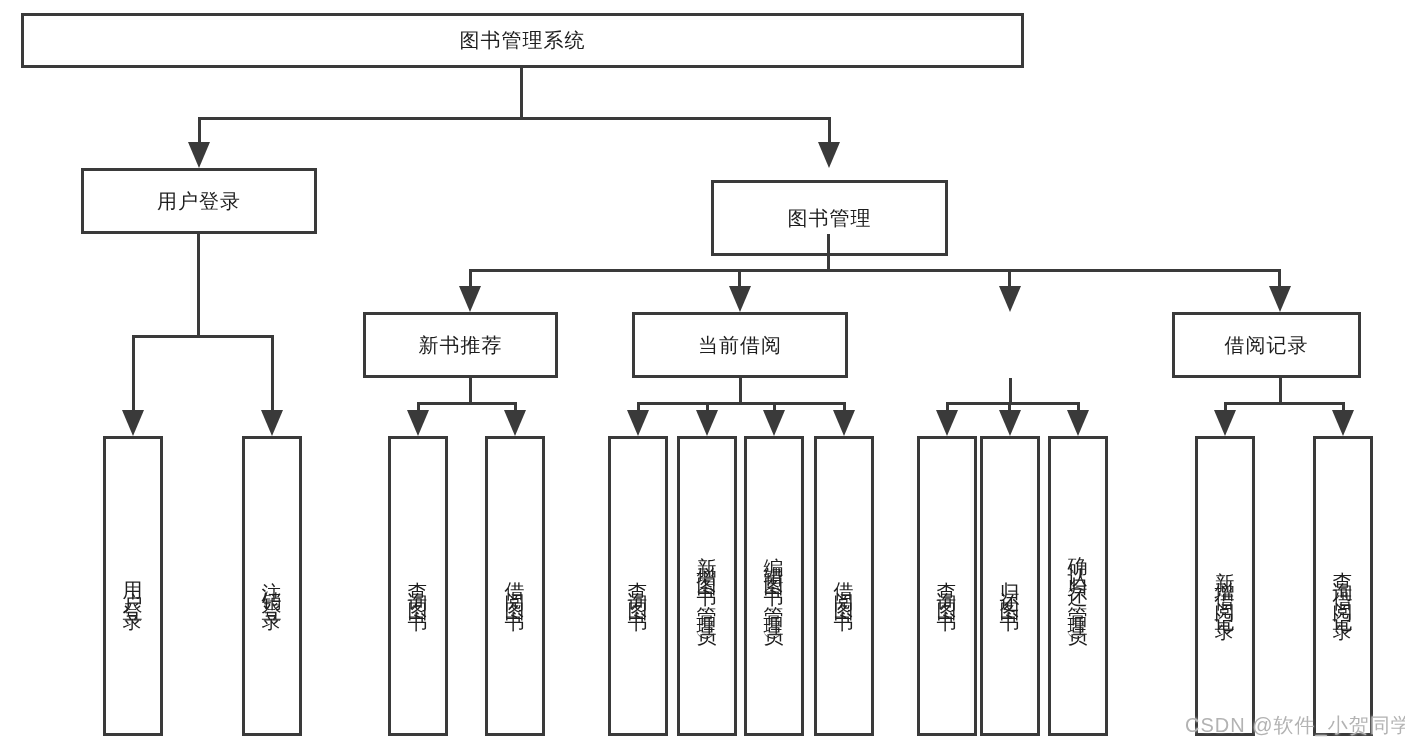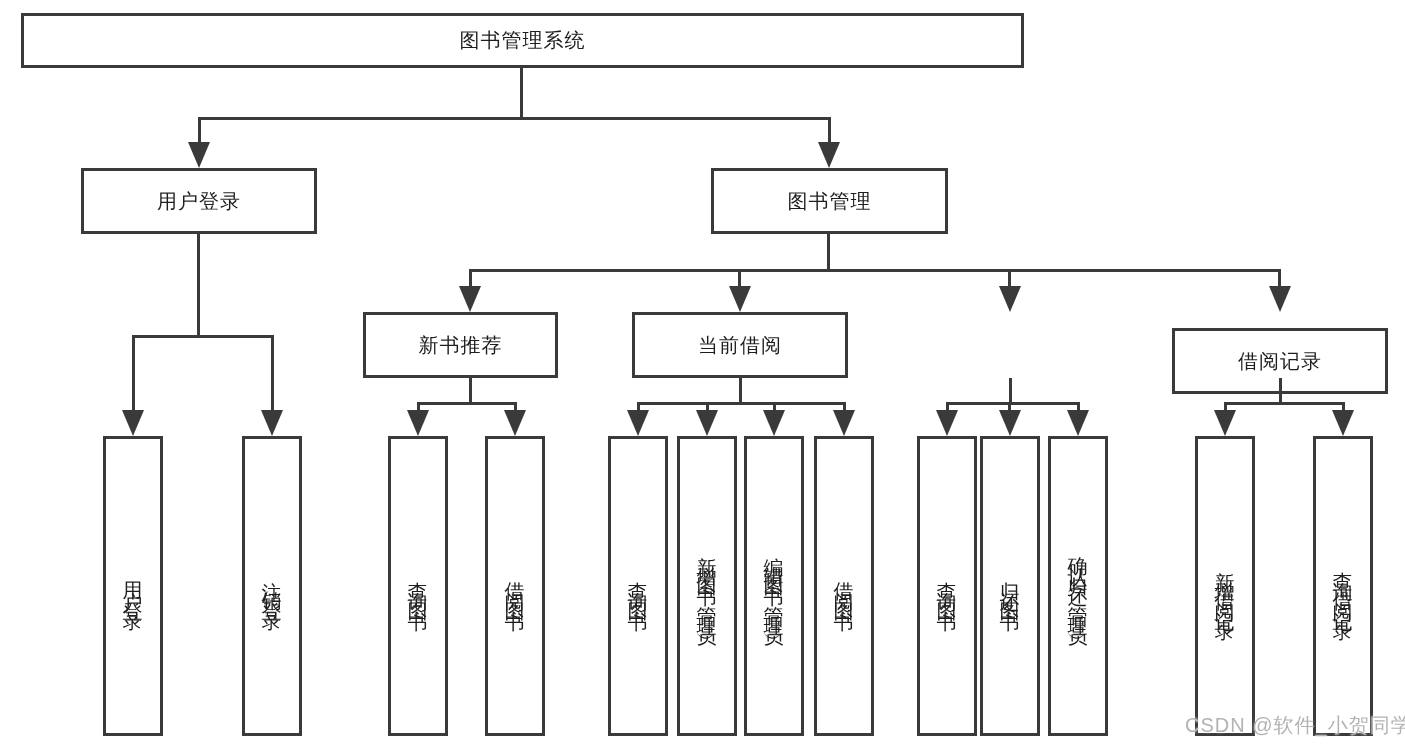--- a/index.html
+++ b/index.html
@@ -54,21 +54,21 @@
   <div class="box" style="left:21px;top:13px;width:1003px;height:55px">图书管理系统</div>
 
   <div class="vline" style="left:520px;top:67px;height:53px"></div>
   <div class="hline" style="left:198px;top:117px;width:633px"></div>
   <div class="vline" style="left:198px;top:120px;height:26px"></div>
   <div class="arrow" style="left:188px;top:142px"></div>
   <div class="vline" style="left:828px;top:120px;height:26px"></div>
   <div class="arrow" style="left:818px;top:142px"></div>
 
   <div class="box" style="left:81px;top:168px;width:236px;height:66px">用户登录</div>
-  <div class="box" style="left:711px;top:168px;width:237px;height:66px">图书管理</div>
+  <div class="box" style="left:711px;top:180px;width:237px;height:76px">图书管理</div>
 
   <div class="vline" style="left:197px;top:234px;height:103px"></div>
   <div class="hline" style="left:132px;top:335px;width:142px"></div>
   <div class="vline" style="left:132px;top:338px;height:74px"></div>
   <div class="arrow" style="left:122px;top:410px"></div>
   <div class="vline" style="left:271px;top:338px;height:74px"></div>
   <div class="arrow" style="left:261px;top:410px"></div>
 
   <div class="vline" style="left:827px;top:234px;height:38px"></div>
   <div class="hline" style="left:469px;top:269px;width:812px"></div>
@@ -76,21 +76,21 @@
   <div class="arrow" style="left:459px;top:286px"></div>
   <div class="vline" style="left:738px;top:272px;height:16px"></div>
   <div class="arrow" style="left:729px;top:286px"></div>
   <div class="vline" style="left:1008px;top:272px;height:16px"></div>
   <div class="arrow" style="left:999px;top:286px"></div>
   <div class="vline" style="left:1278px;top:272px;height:16px"></div>
   <div class="arrow" style="left:1269px;top:286px"></div>
 
   <div class="box" style="left:363px;top:312px;width:195px;height:66px">新书推荐</div>
   <div class="box" style="left:632px;top:312px;width:216px;height:66px">当前借阅</div>
-  <div class="box" style="left:1172px;top:328px;width:216px;height:66px">借阅记录</div>
+  <div class="box" style="left:1172px;top:312px;width:189px;height:66px">借阅记录</div>
 
   <div class="vline" style="left:469px;top:378px;height:27px"></div>
   <div class="hline" style="left:417px;top:402px;width:100px"></div>
   <div class="vline" style="left:417px;top:405px;height:8px"></div>
   <div class="arrow" style="left:407px;top:410px"></div>
   <div class="vline" style="left:514px;top:405px;height:8px"></div>
   <div class="arrow" style="left:504px;top:410px"></div>
 
   <div class="vline" style="left:739px;top:378px;height:27px"></div>
   <div class="hline" style="left:637px;top:402px;width:209px"></div>

